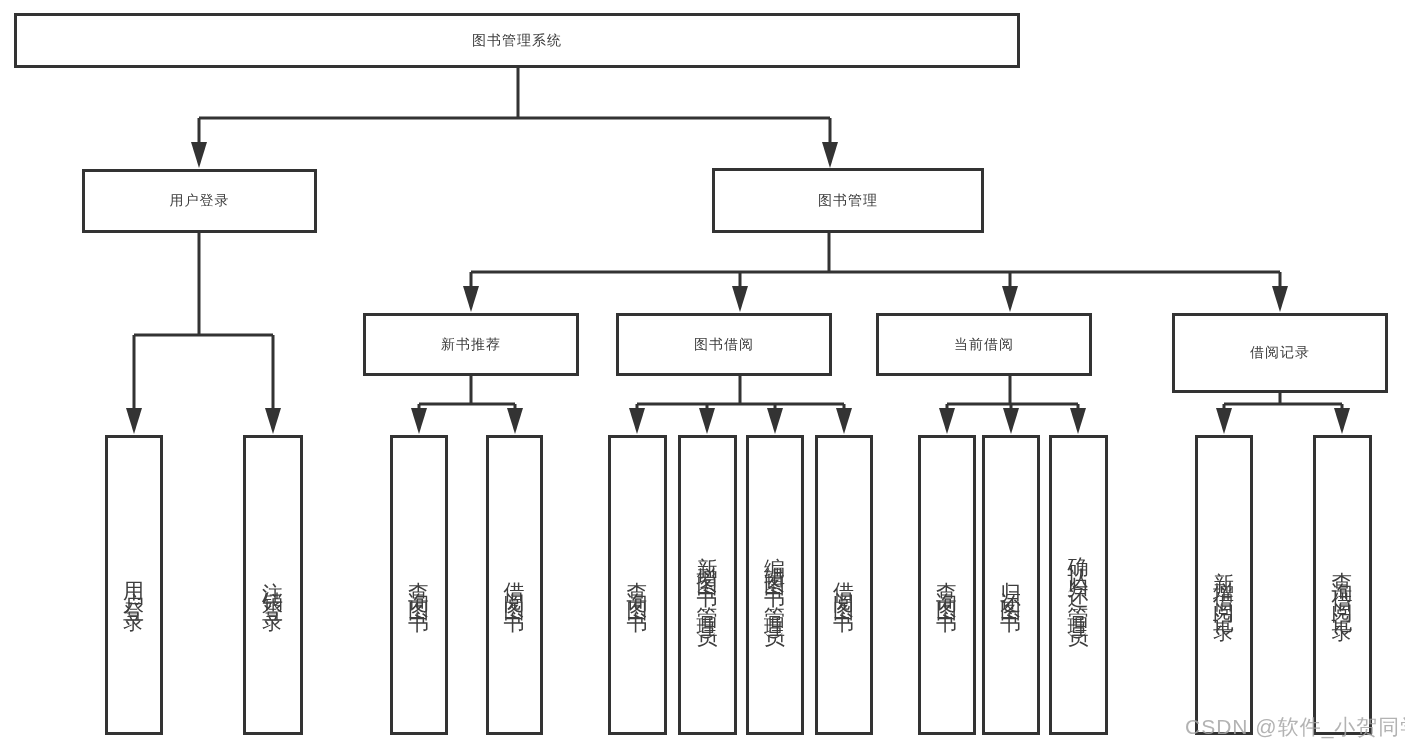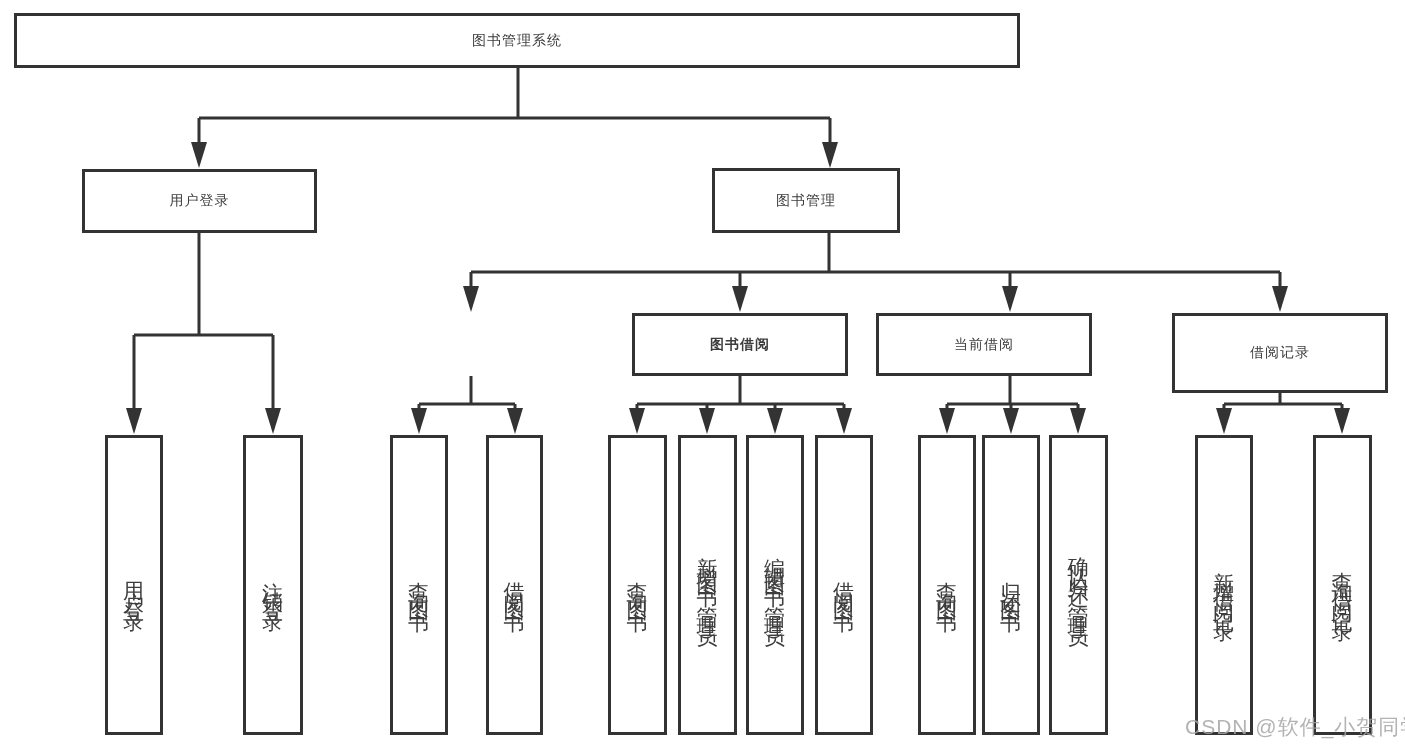--- a/index.html
+++ b/index.html
@@ -79,25 +79,28 @@
     </g>
   </svg>
 
   <div class="node h-node" style="left:14px;top:13px;width:1006px;height:55px;">
     <span>图书管理系统</span>
   </div>
 
   <div class="node h-node" style="left:82px;top:169px;width:235px;height:64px;">
     <span>用户登录</span>
   </div>
-  <div class="node h-node" style="left:712px;top:168px;width:188px;height:65px;">
+  <div class="node h-node" style="left:712px;top:168px;width:272px;height:65px;">
     <span>图书管理</span>
   </div>
 
-  <div class="node h-node" style="left:632px;top:313px;width:216px;height:63px;font-weight:bold;">
+  <div class="node h-node" style="left:363px;top:313px;width:216px;height:63px;">
+    <span>新书推荐</span>
+  </div>
+  <div class="node h-node" style="left:616px;top:313px;width:216px;height:63px;">
     <span>图书借阅</span>
   </div>
   <div class="node h-node" style="left:876px;top:313px;width:216px;height:63px;">
     <span>当前借阅</span>
   </div>
   <div class="node h-node" style="left:1172px;top:313px;width:216px;height:80px;">
     <span>借阅记录</span>
   </div>
 
   <div class="node v-node" style="left:105px;top:435px;width:58px;height:300px;">

